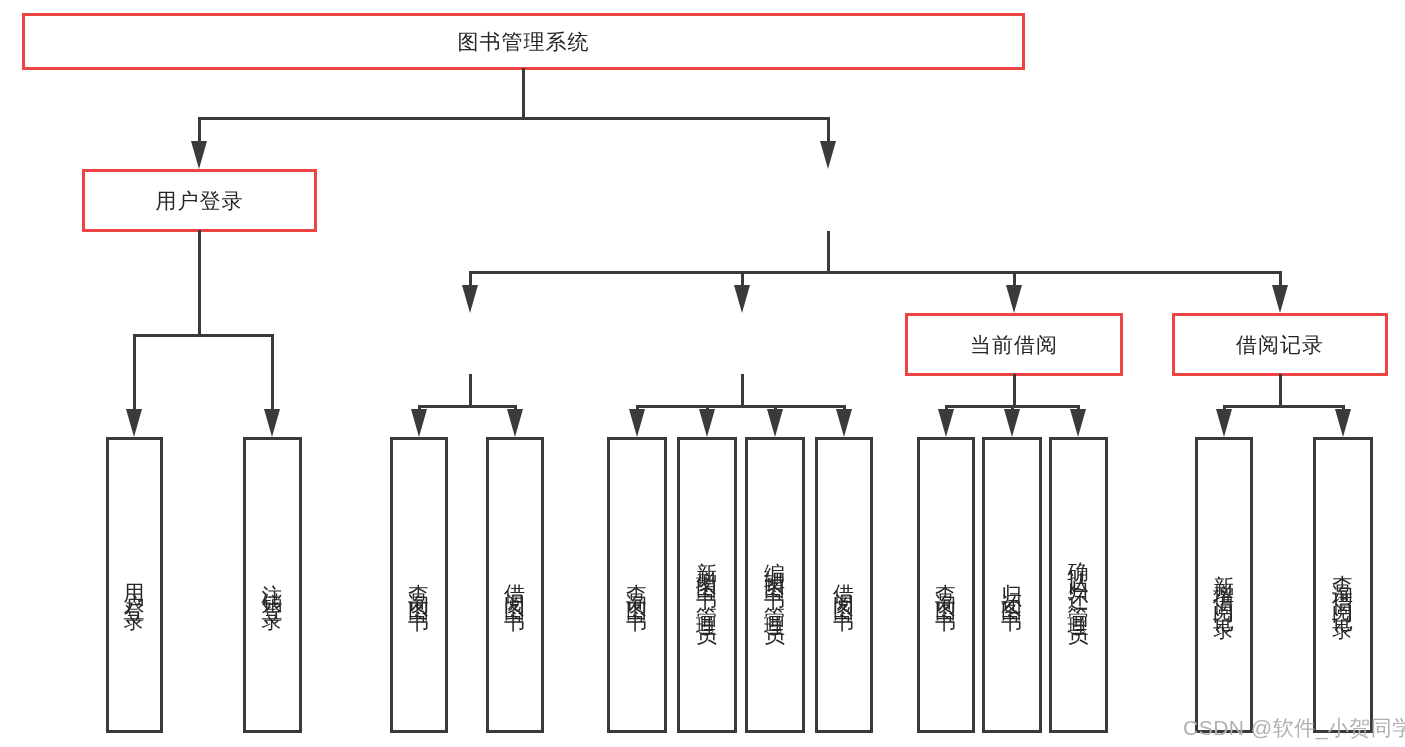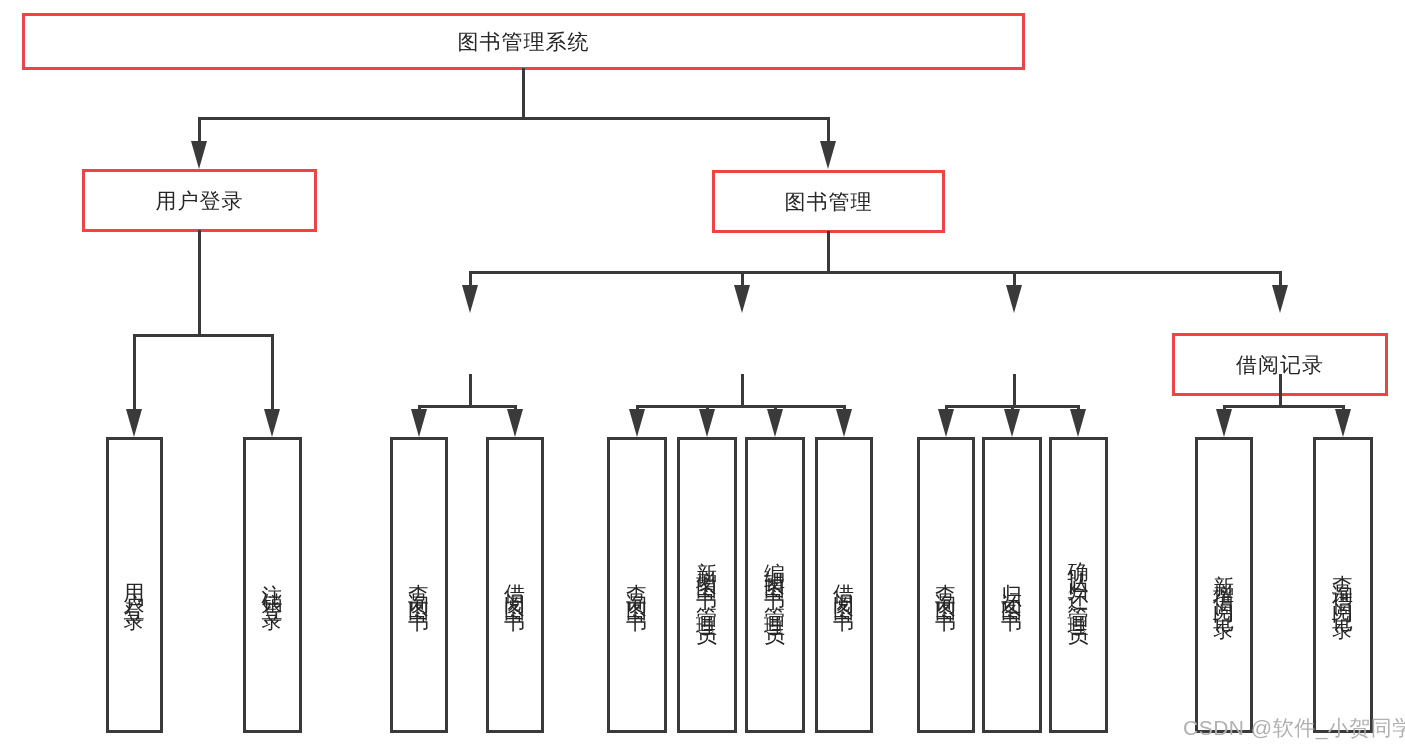--- a/index.html
+++ b/index.html
@@ -30,23 +30,23 @@
   }
 </style>
 </head>
 <body>
 
 <div class="canvas">
 
   <div class="hbox" style="left:22px;top:13px;width:1003px;height:57px;">图书管理系统</div>
 
   <div class="hbox" style="left:82px;top:169px;width:235px;height:63px;">用户登录</div>
-  <div class="hbox" style="left:712px;top:170px;width:233px;height:63px;">图书管理</div>
 
-  <div class="hbox" style="left:1172px;top:313px;width:216px;height:63px;margin-top:20px;">借阅记录</div>
+  <div class="hbox" style="left:905px;top:313px;width:218px;height:63px;">当前借阅</div>
+  <div class="hbox" style="left:1172px;top:313px;width:216px;height:63px;">借阅记录</div>
 
   <div class="vbox" style="left:106px;top:437px;width:57px;height:296px;">用户登录</div>
   <div class="vbox" style="left:243px;top:437px;width:59px;height:296px;">注销登录</div>
 
   <div class="vbox" style="left:390px;top:437px;width:58px;height:296px;">查询图书</div>
   <div class="vbox" style="left:486px;top:437px;width:58px;height:296px;">借阅图书</div>
 
   <div class="vbox" style="left:607px;top:437px;width:60px;height:296px;">查询图书</div>
   <div class="vbox" style="left:677px;top:437px;width:60px;height:296px;">新增图书（管理员）</div>
   <div class="vbox" style="left:745px;top:437px;width:60px;height:296px;">编辑图书（管理员）</div>

